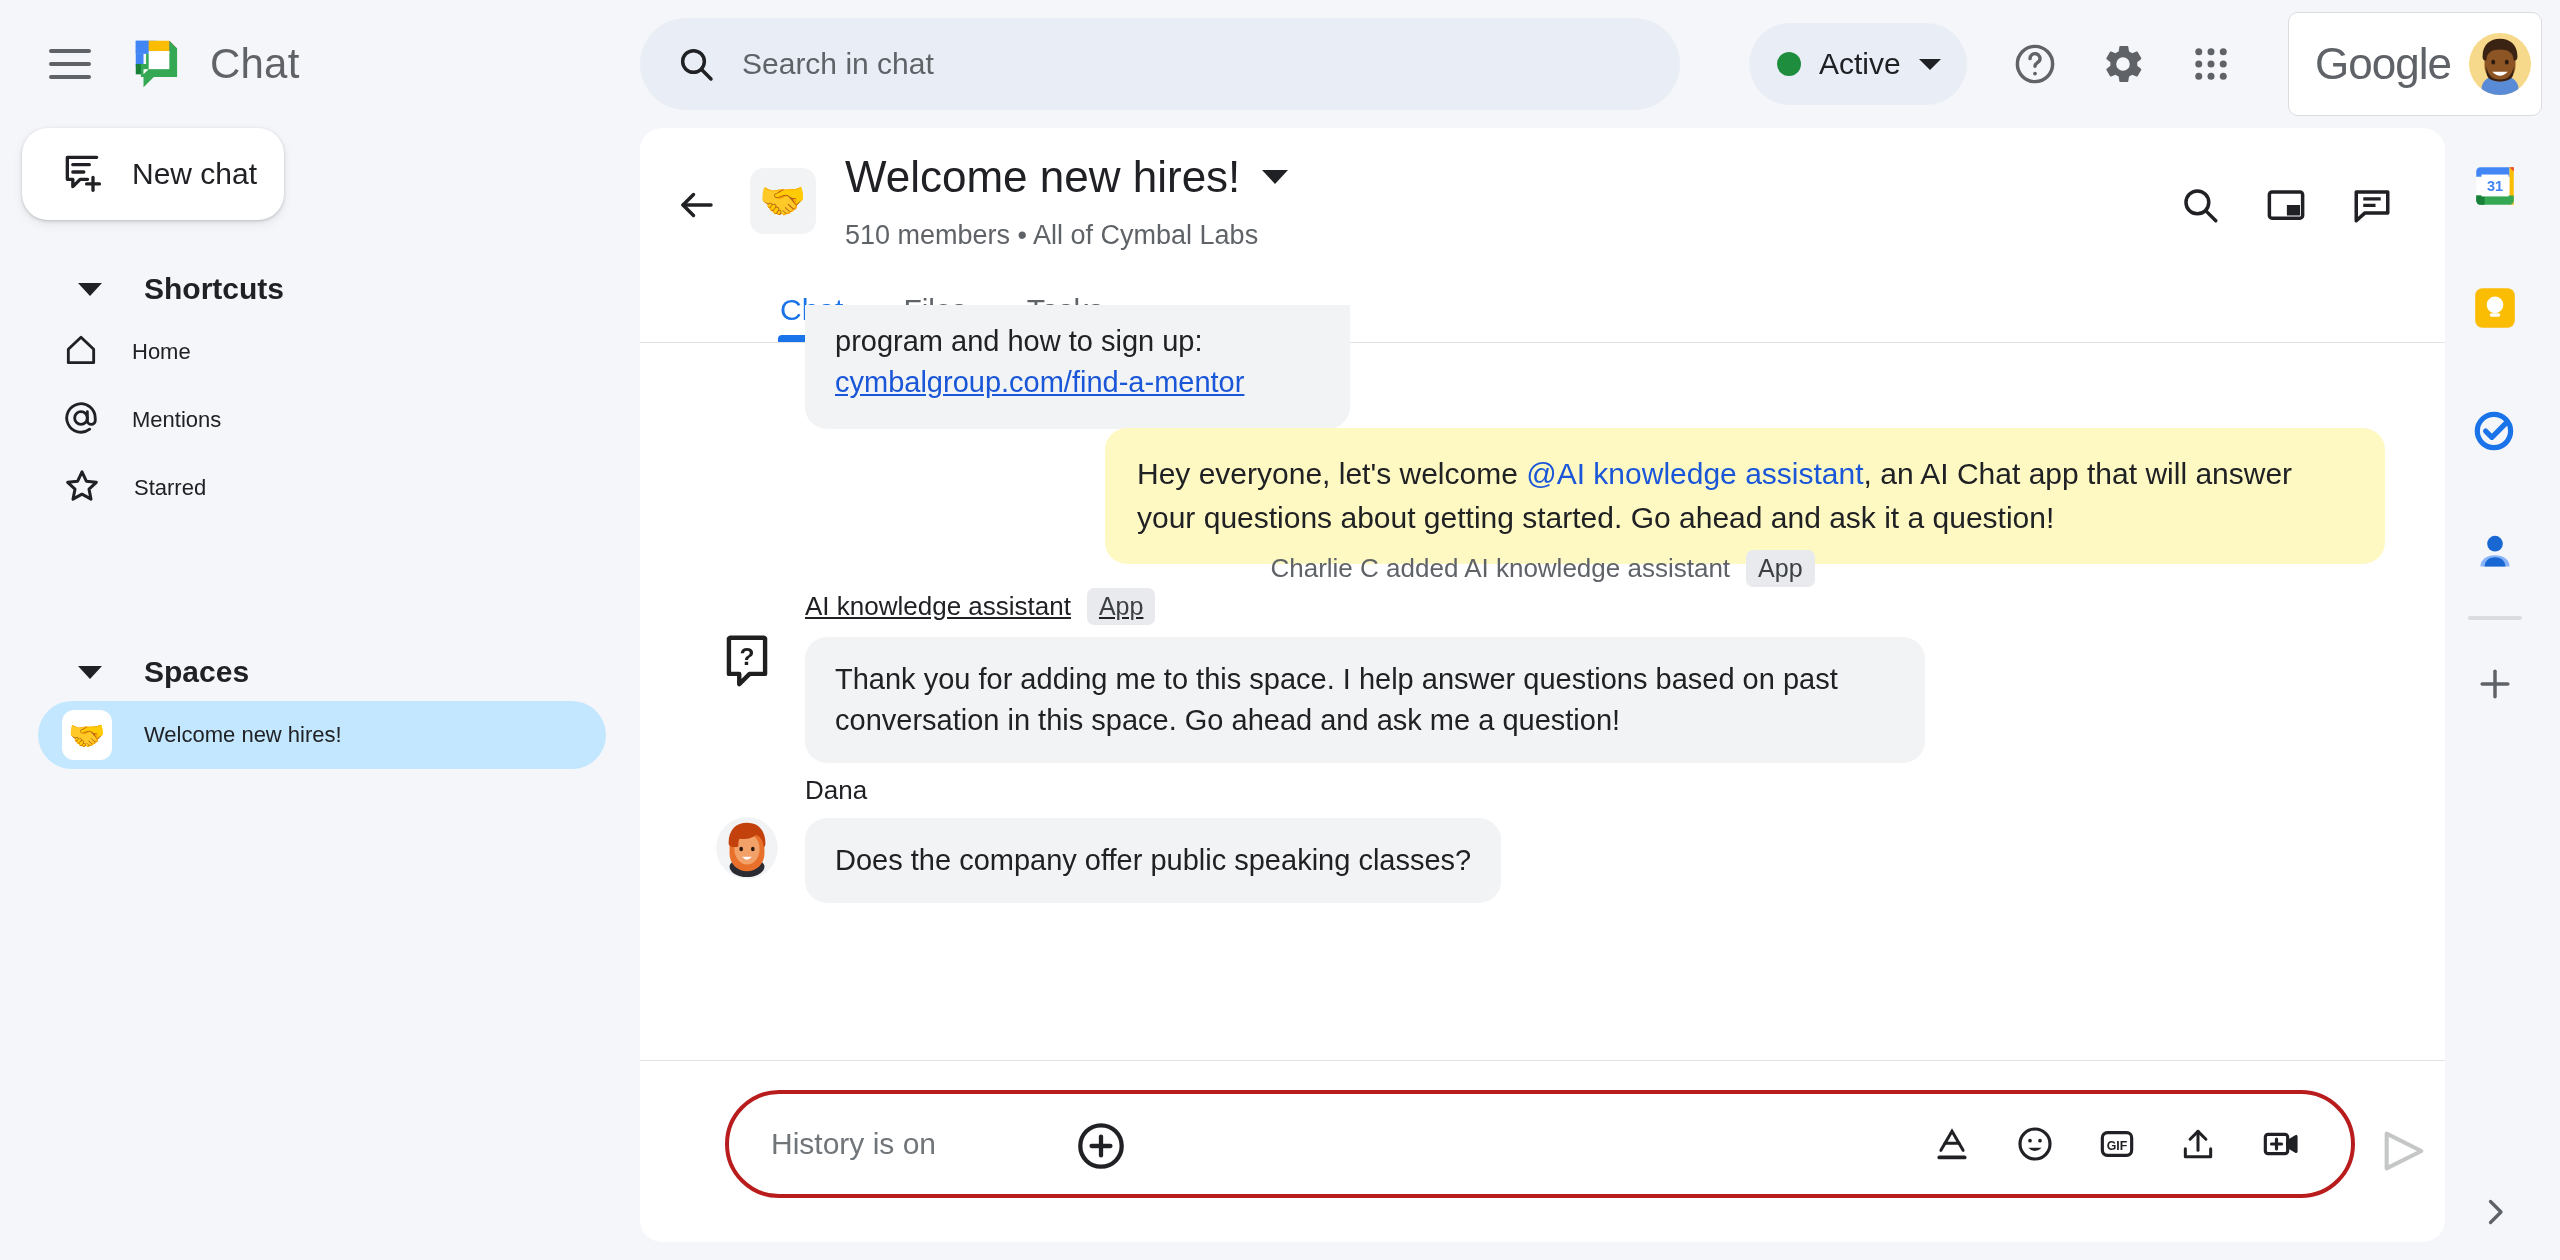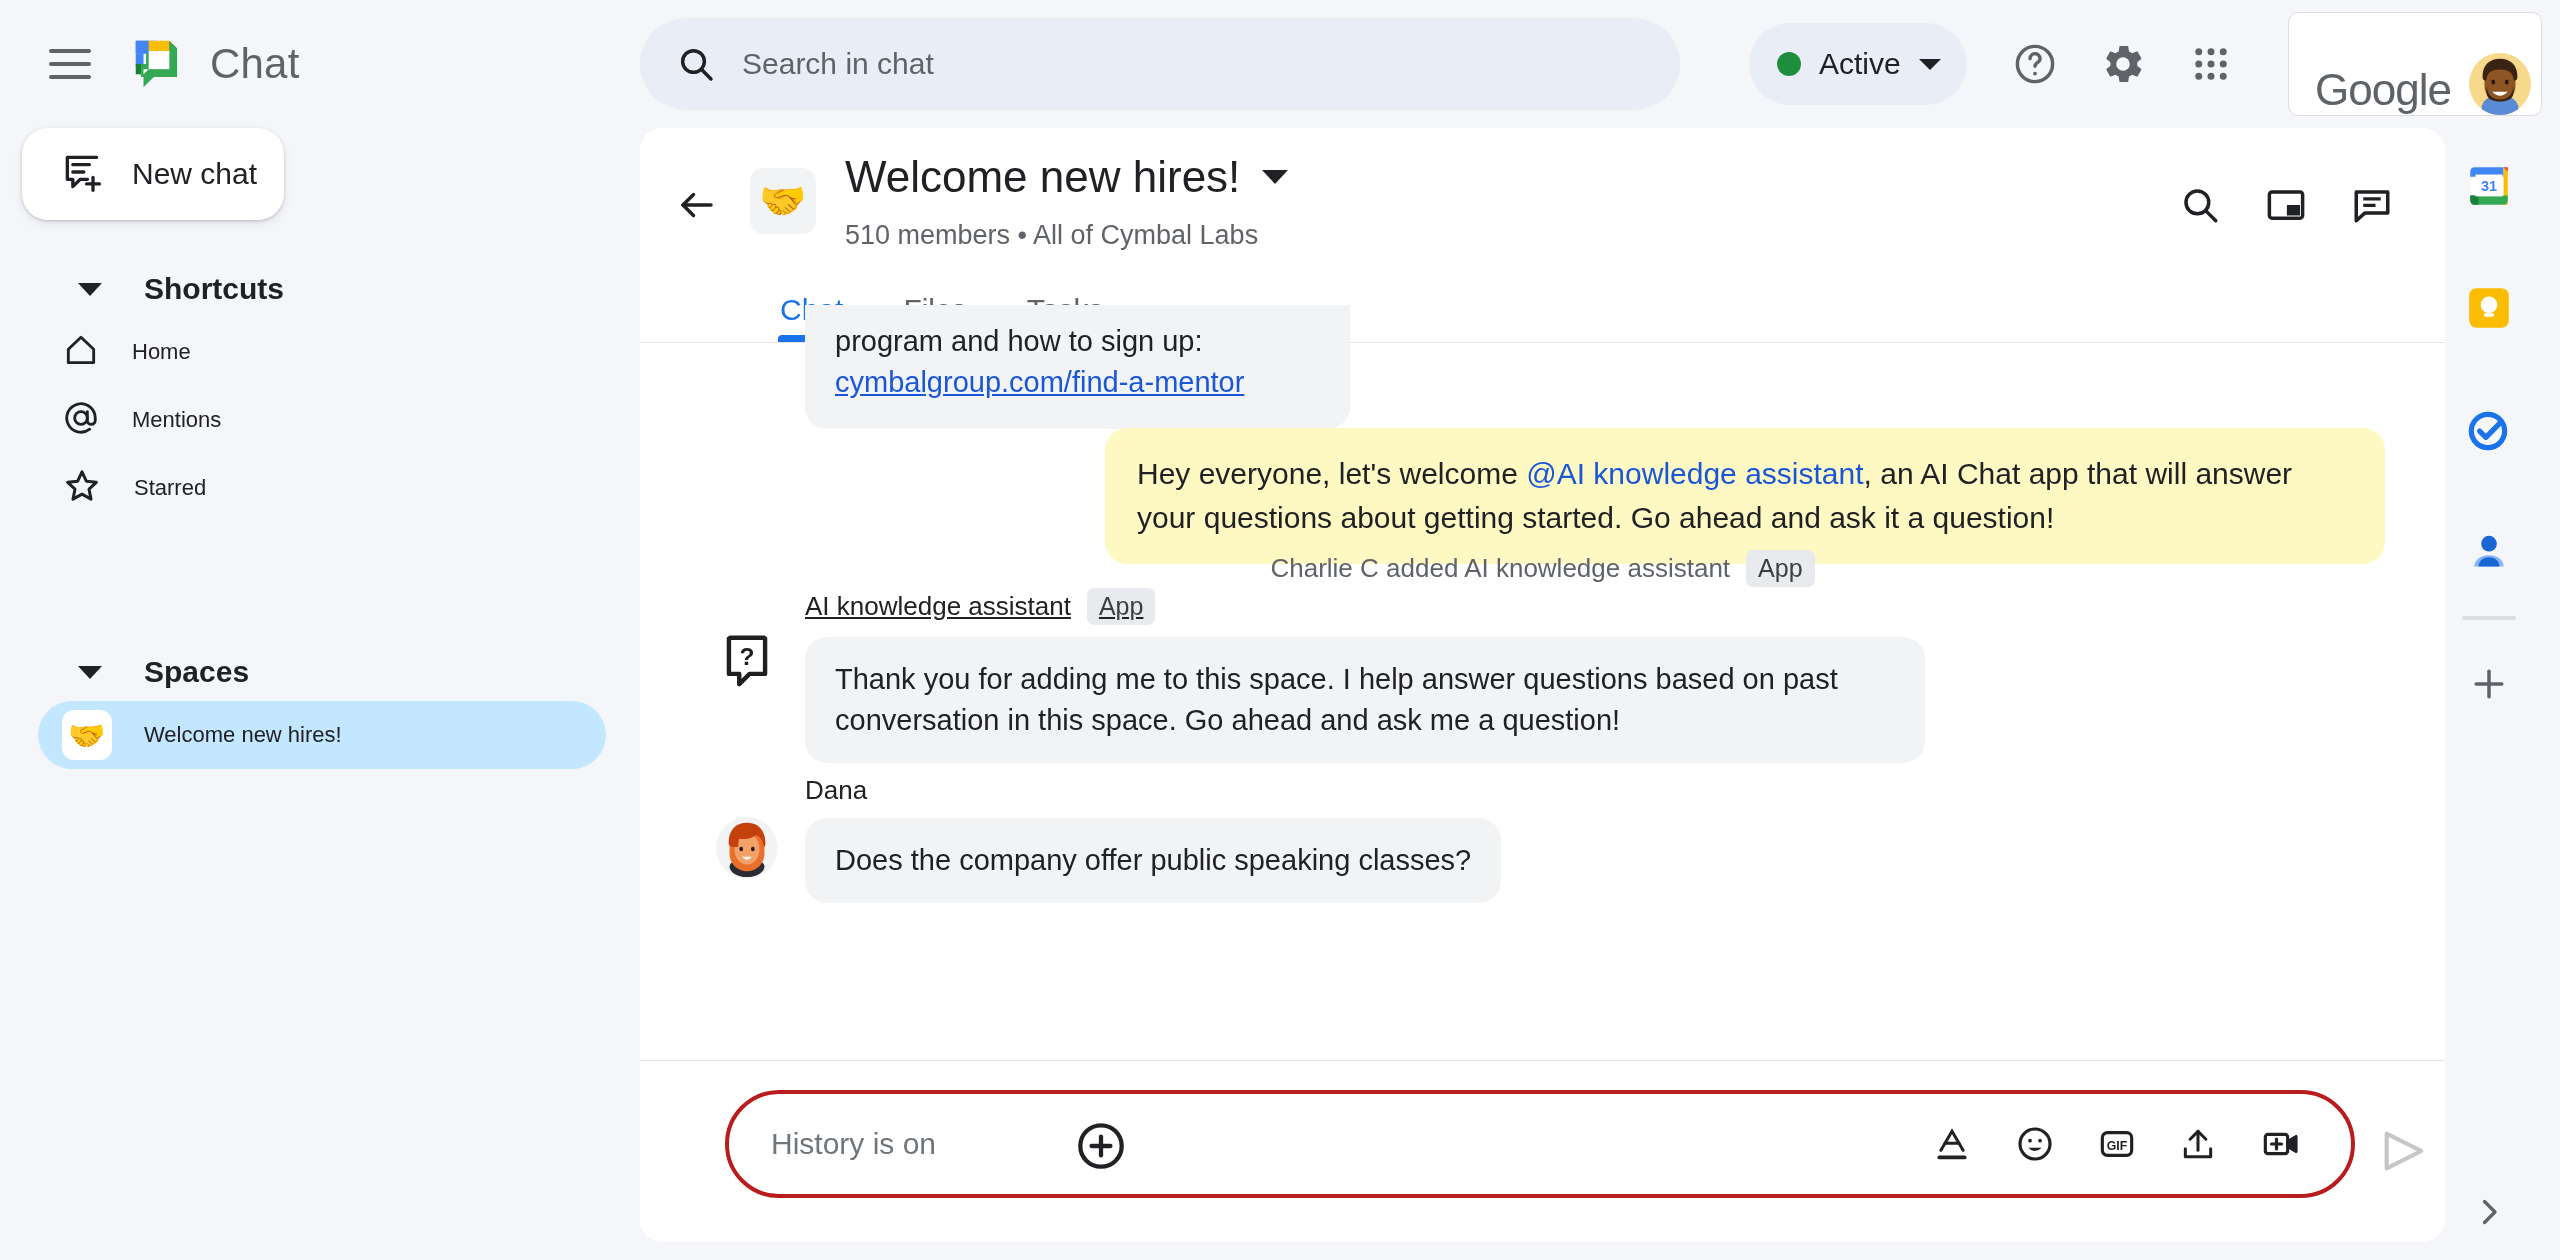--- a/index.html
+++ b/index.html
@@ -54,21 +54,21 @@
 
   .ticon {
     position: absolute; top: 24px; width: 80px; height: 80px;
     display: flex; align-items: center; justify-content: center;
     border-radius: 50%; cursor: pointer;
   }
   .gaccount {
     position: absolute; right: 18px; top: 12px;
     height: 104px; padding: 0 10px 0 26px;
     background: #fff; border: 1px solid #dadce0; border-radius: 10px;
-    display: flex; align-items: flex-end; gap: 18px; cursor: pointer;
+    display: flex; align-items: center; gap: 18px; cursor: pointer;
   }
   .gword { font-size: 44px; color: #5f6368; letter-spacing: -1px; }
   .avatar-top { width: 62px; height: 62px; border-radius: 50%; overflow: hidden; flex: none; }
 
   
   .sidebar { position: absolute; left: 0; top: 128px; width: 640px; height: 1132px; }
   .newchat {
     position: absolute; left: 22px; top: 0px;
     width: 262px; height: 92px;
     background: #fff; border-radius: 26px;
@@ -193,21 +193,21 @@
   }
   .msg-input::placeholder { color: #70757a; }
   .comp-icons { display: flex; align-items: center; gap: 26px; }
   .comp-icons .ci { width: 56px; height: 56px; display: flex; align-items: center; cursor: pointer; }
   .send-btn {
     position: absolute; right: 8px; top: 58px; width: 66px; height: 66px;
     display: flex; align-items: center; justify-content: center; cursor: pointer;
   }
 
   
-  .rail { position: absolute; right: 14px; top: 128px; width: 115px; height: 1132px; }
+  .rail { position: absolute; right: 8px; top: 128px; width: 115px; height: 1132px; }
   .rail-icon {
     width: 60px; height: 60px; margin: 0 auto; display: flex;
     align-items: center; justify-content: center; cursor: pointer;
   }
   .rail-slot { height: 100px; display: flex; align-items: center; justify-content: center; }
   .rail-div { width: 54px; height: 4px; background: #dadce0; margin: 14px auto; border-radius: 2px; }
   .rail-bottom { position: absolute; bottom: 18px; left: 0; width: 115px; display: flex; justify-content: center; }
 </style>
 </head>
 <body>

